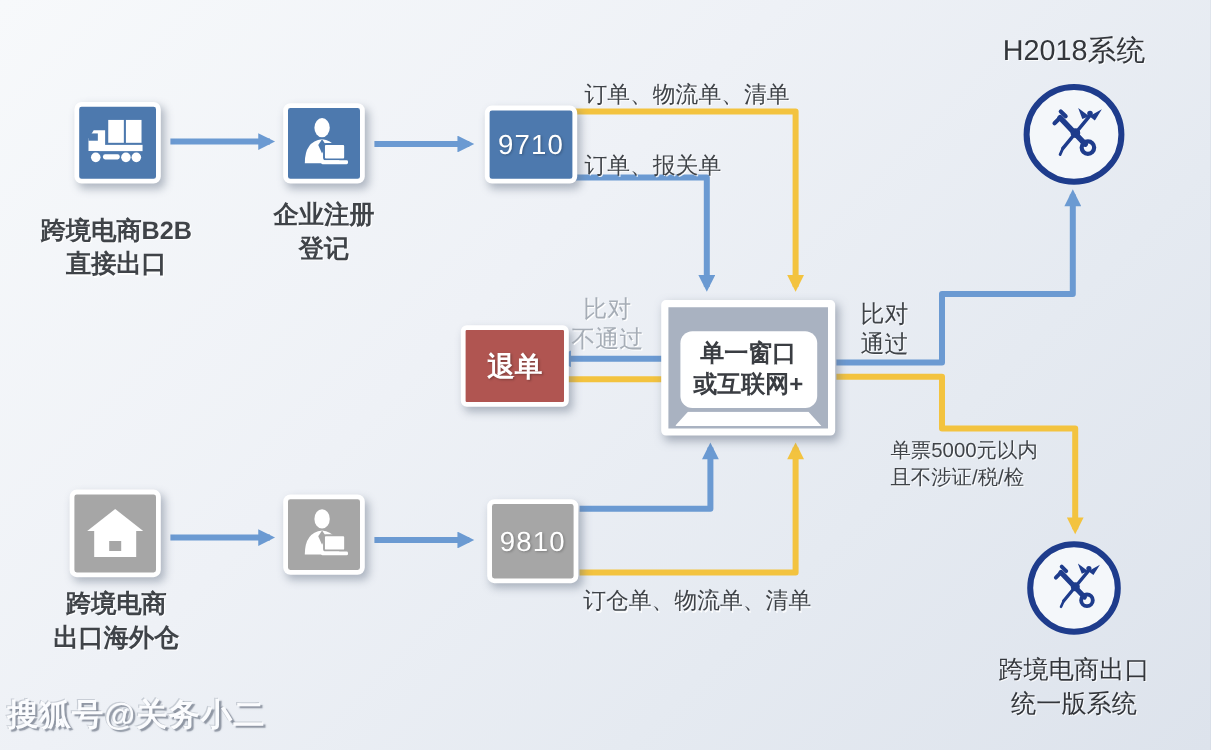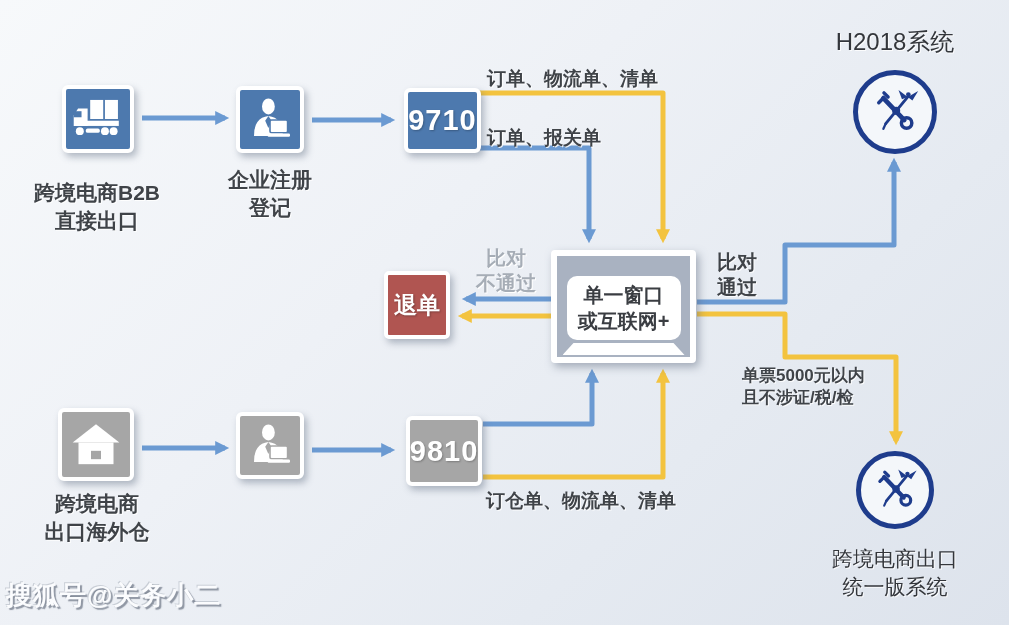--- a/index.html
+++ b/index.html
@@ -19,37 +19,37 @@
     border:4px solid #fff;
     border-radius:6px;
     box-shadow:3px 4px 7px rgba(96,108,128,.45);
     display:flex;align-items:center;justify-content:center;
     box-sizing:border-box;
   }
   .blue{background:var(--blue-box,#4d79ae);color:var(--blue-box,#4d79ae);}
   .gray{background:var(--gray-box,#a6a6a6);color:var(--gray-box,#a6a6a6);}
   .red{background:var(--red-box,#b05551);}
   .codebox{
-    color:#fff;font-size:29px;font-weight:bold;
+    color:#fff;font-size:23px;font-weight:normal;
     letter-spacing:1px;
     text-shadow:1px 1px 2px rgba(0,0,0,.25);
   }
   .nodelabel{
     position:absolute;
     text-align:center;
     font-weight:bold;
     font-size:21px;
     line-height:1.32;
     color:var(--label-dark,#3f4348);
     text-shadow:1px 1px 0 rgba(255,255,255,.85);
     white-space:pre-line;
   }
   .edgelabel{
     position:absolute;
-    font-weight:bold;
+    font-weight:normal;
     font-size:19px;
     color:var(--label-dark,#3f4348);
     text-shadow:1px 1px 0 rgba(255,255,255,.85);
     white-space:pre-line;
   }
   .muted{
     color:var(--label-muted,#a6adb6);
     text-shadow:1px 1px 0 #fff;
   }
   
@@ -73,21 +73,21 @@
     white-space:pre-line;
   }
   .laptop-base{
     margin:3px auto 0;
     width:122px;height:12px;
     background:#fff;
     clip-path:polygon(9% 0,91% 0,100% 100%,0 100%);
   }
   
   #return-box{
-    position:absolute;left:384px;top:271px;width:66px;height:68px;
+    position:absolute;left:384px;top:271px;width:90px;height:68px;
     box-sizing:border-box;
     border:4px solid #fff;border-radius:5px;
     box-shadow:3px 4px 7px rgba(96,108,128,.45);
     display:flex;align-items:center;justify-content:center;
     color:#fff;font-size:23px;font-weight:bold;
     text-shadow:1px 1px 2px rgba(0,0,0,.3);
   }
   
   .emblem-circle{
     position:absolute;

